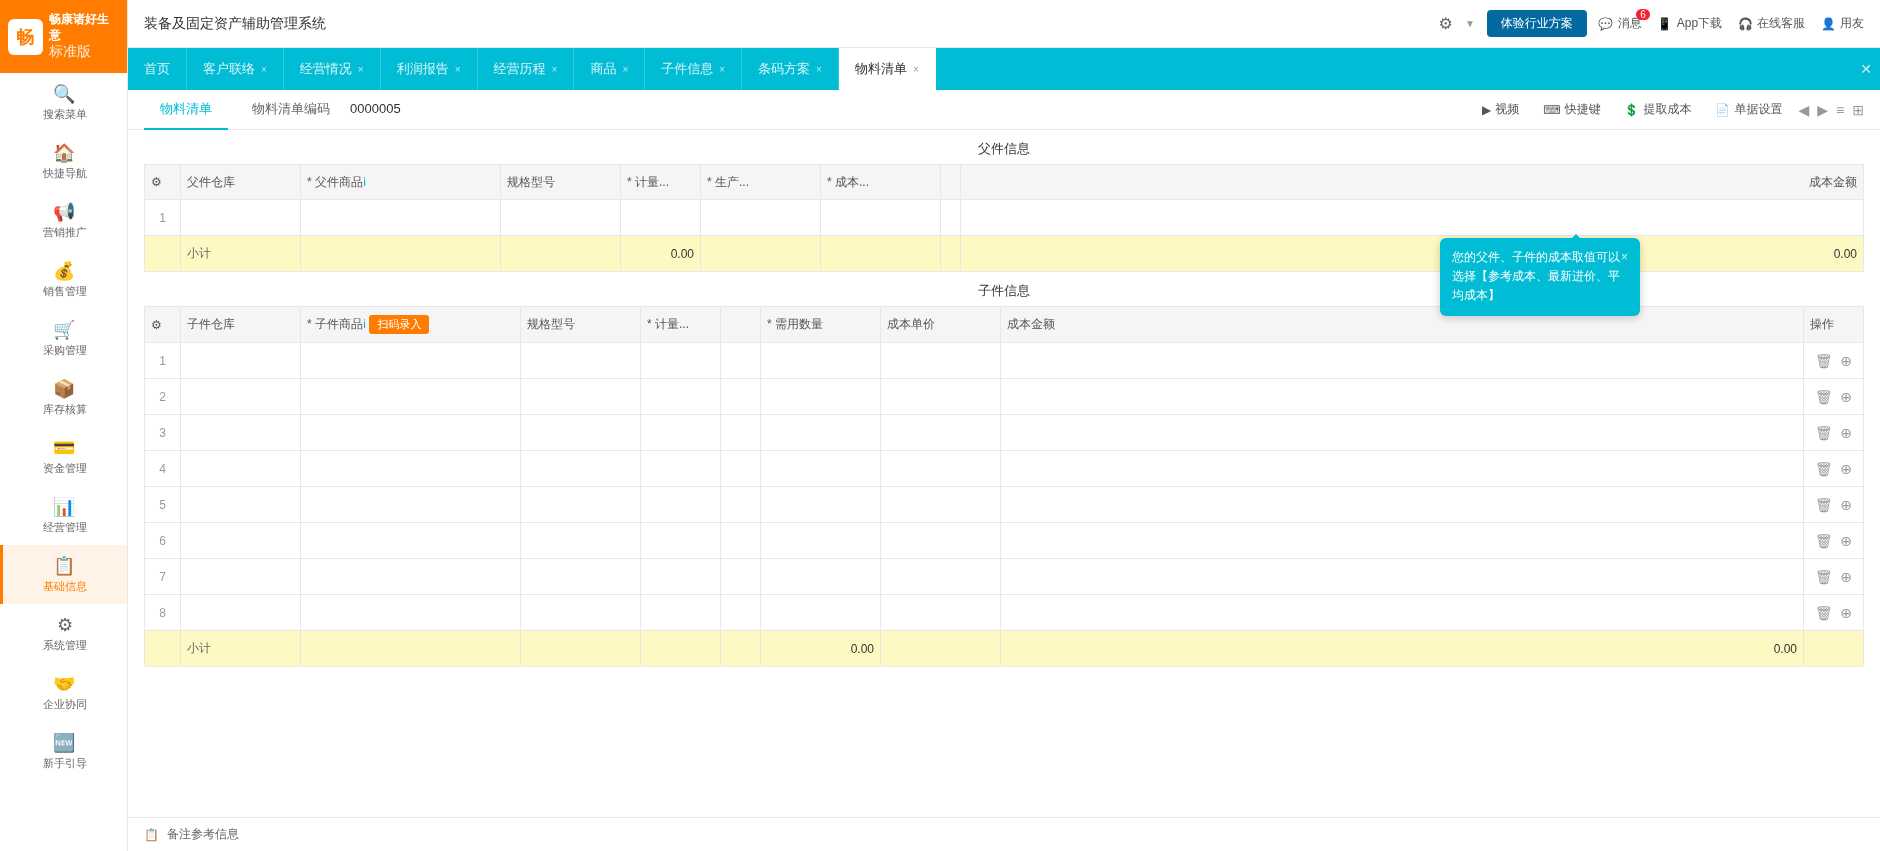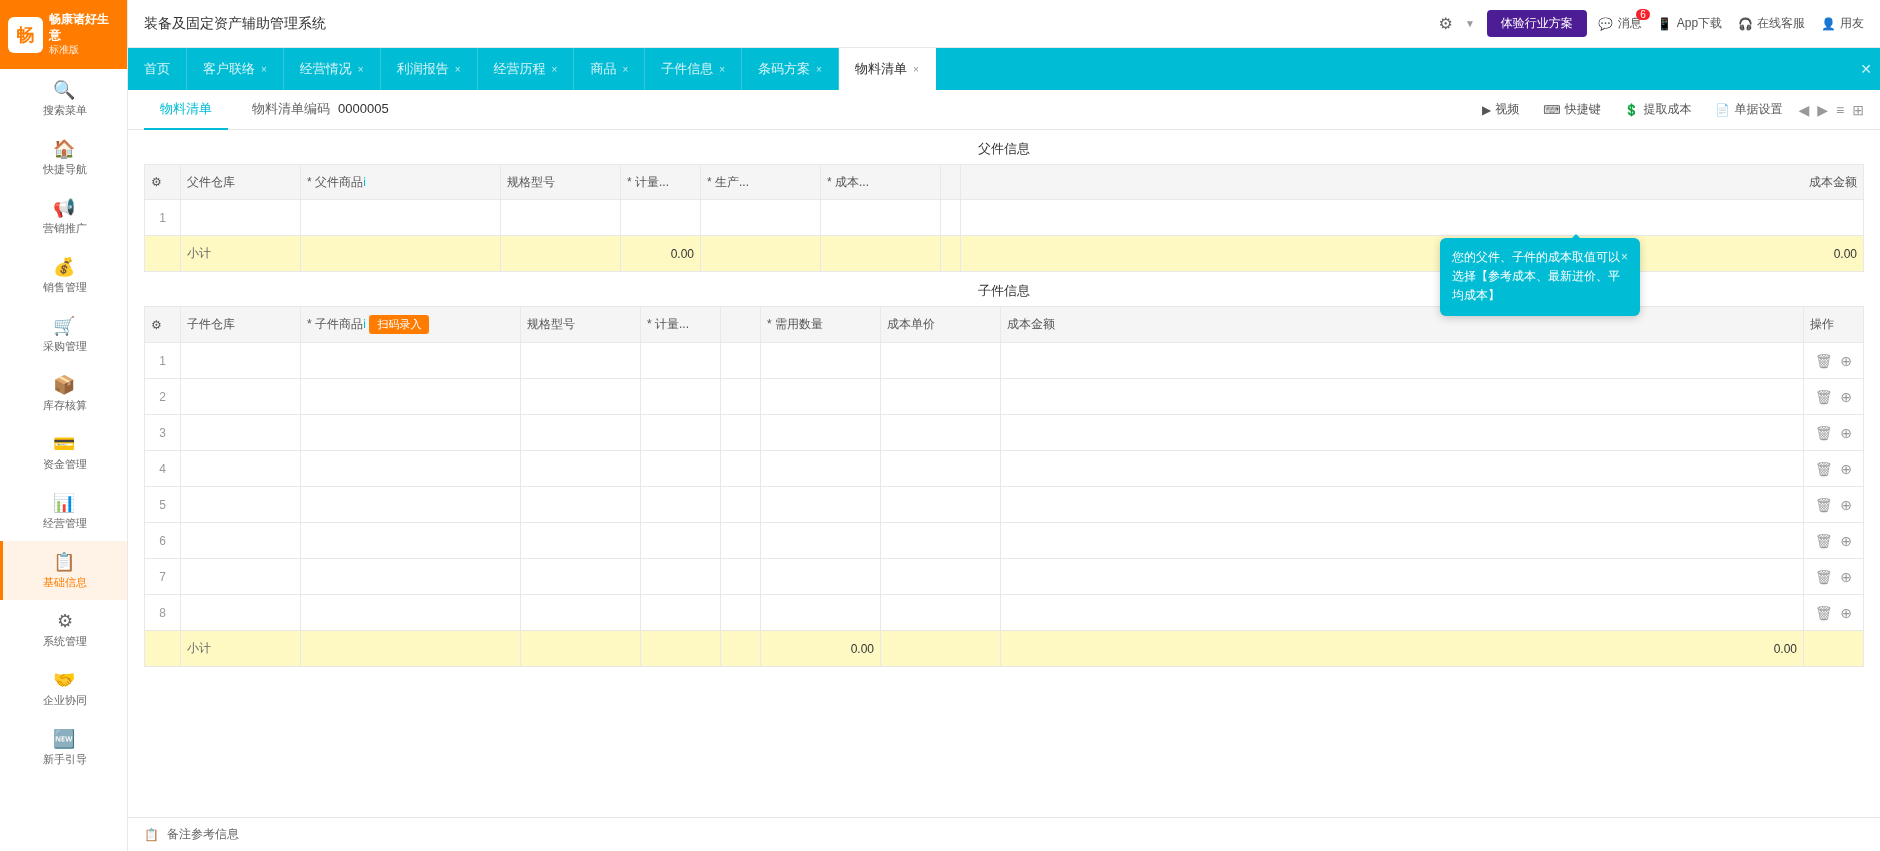--- a/index.html
+++ b/index.html
@@ -28,21 +28,21 @@
       background: #fff;
       border-radius: 6px;
       display: flex;
       align-items: center;
       justify-content: center;
       font-size: 18px;
       color: #ff7c00;
       font-weight: bold;
     }
     .logo-text { color: #fff; font-size: 12px; font-weight: bold; line-height: 1.3; }
-    .logo-sub { color: rgba(255,255,255,0.85); font-size: 10px; }
+    .logo-sub { color: rgba(255,255,255,0.85); font-size: 14px; }
 
     .sidebar-nav { flex: 1; overflow-y: auto; }
     .nav-item {
       display: flex;
       flex-direction: column;
       align-items: center;
       padding: 10px 4px;
       cursor: pointer;
       color: #666;
       font-size: 11px;
@@ -61,21 +61,21 @@
       background: #fff;
       border-bottom: 1px solid #e8e8e8;
       display: flex;
       align-items: center;
       padding: 0 16px;
       gap: 12px;
     }
     .system-title { font-size: 14px; color: #333; font-weight: 500; flex: 1; }
     .top-header-actions { display: flex; align-items: center; gap: 16px; }
     .top-btn {
-      background: #4c1d95;
+      background: #0369a1;
       color: #fff;
       border: none;
       border-radius: 4px;
       padding: 5px 14px;
       font-size: 12px;
       cursor: pointer;
     }
     .header-icon-btn {
       display: flex;
       align-items: center;
@@ -387,21 +387,21 @@
   </div>
 
   <div class="content-area" style="position:relative;">
 
     <div class="sub-tabs">
       <div class="sub-tab active">
         <span>物料清单</span>
       </div>
       <div class="sub-tab">
         <span class="sub-tab-label">物料清单编码</span>
-        <span class="sub-tab-code" style="margin-left:8px;">0000005</span>
+        <span class="sub-tab-code" style="margin-left:20px;">0000005</span>
       </div>
       <div class="toolbar-right">
         <div class="toolbar-btn">
           <span>▶</span>
           <span>视频</span>
         </div>
         <div class="toolbar-btn">
           <span>⌨</span>
           <span>快捷键</span>
         </div>

